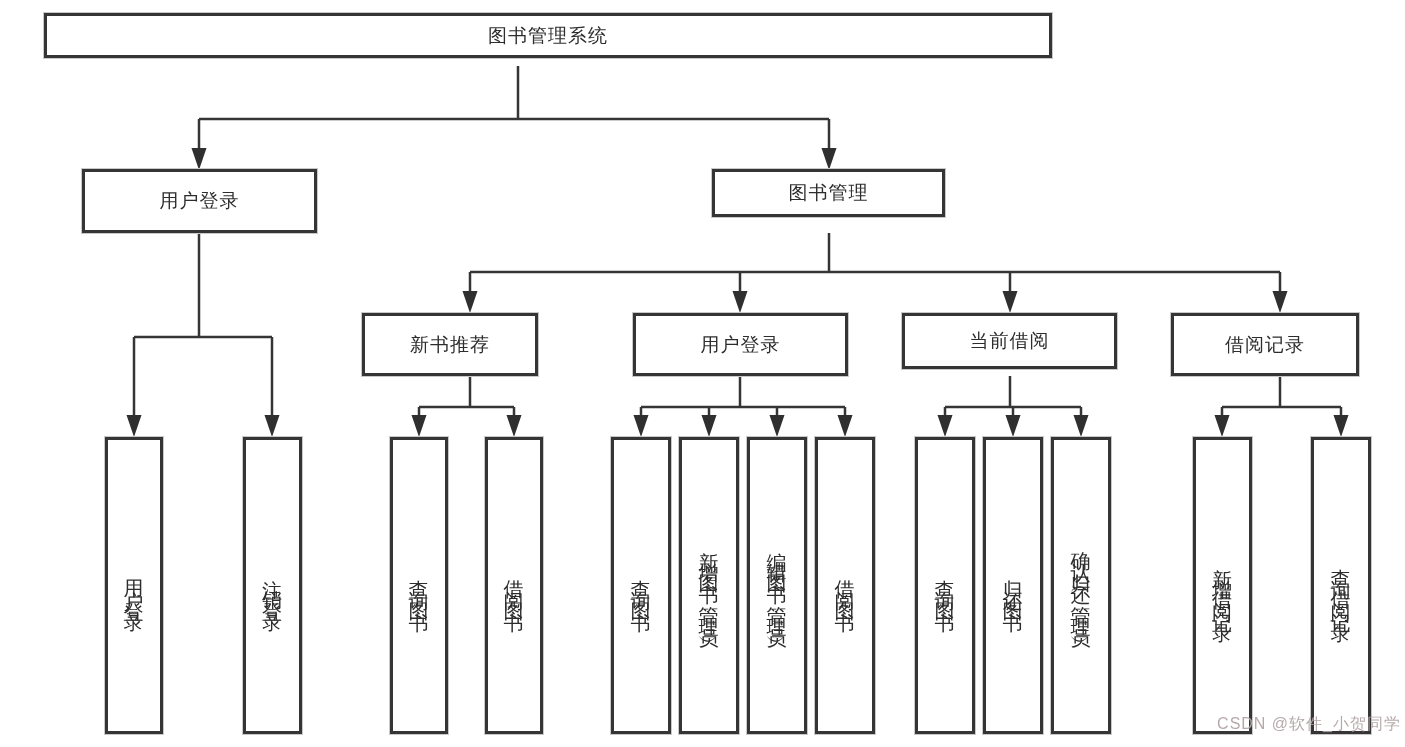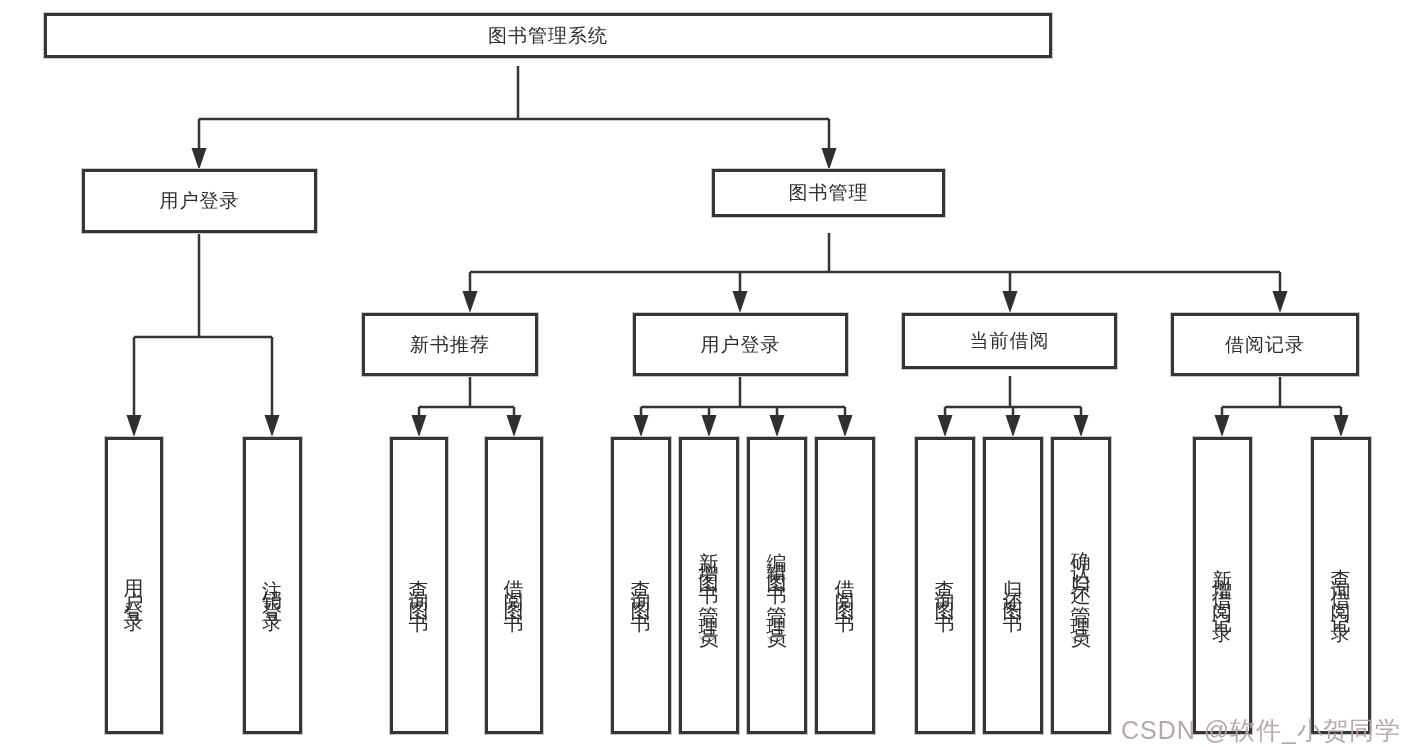--- a/index.html
+++ b/index.html
@@ -19,21 +19,21 @@
   }
   .node-h { font-size:19px; letter-spacing:1px; }
   .node-v span {
     writing-mode:vertical-rl; text-orientation:upright;
     font-size:20px; line-height:1; letter-spacing:11px;
     white-space:nowrap;
   }
   .watermark {
     position:absolute; z-index:2;
     top:714px; right:4px;
-    font-size:25px; letter-spacing:1px;
+    font-size:16px; letter-spacing:1px;
     color:#b3a4a6; opacity:0.95;
   }
 </style>
 </head>
 <body>
 
 <svg id="connectors" width="1405" height="747" viewBox="0 0 1405 747">
   <g stroke="#353535" stroke-width="2.5" fill="none">
     <path d="M518,66 V119 M199,119 H829 M199,119 V150 M829,119 V150"></path>
     <path d="M199,233 V337 M134,337 H272 M134,337 V417 M272,337 V417"></path>

